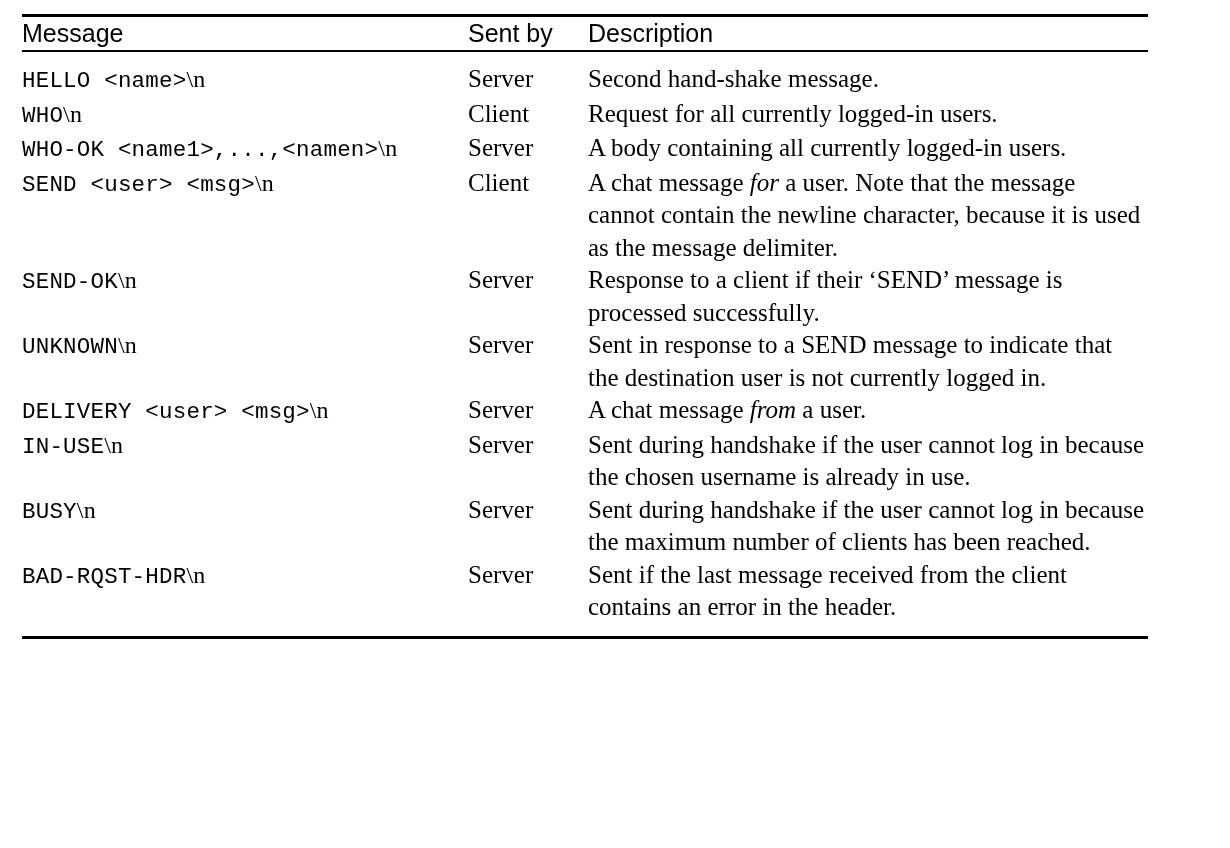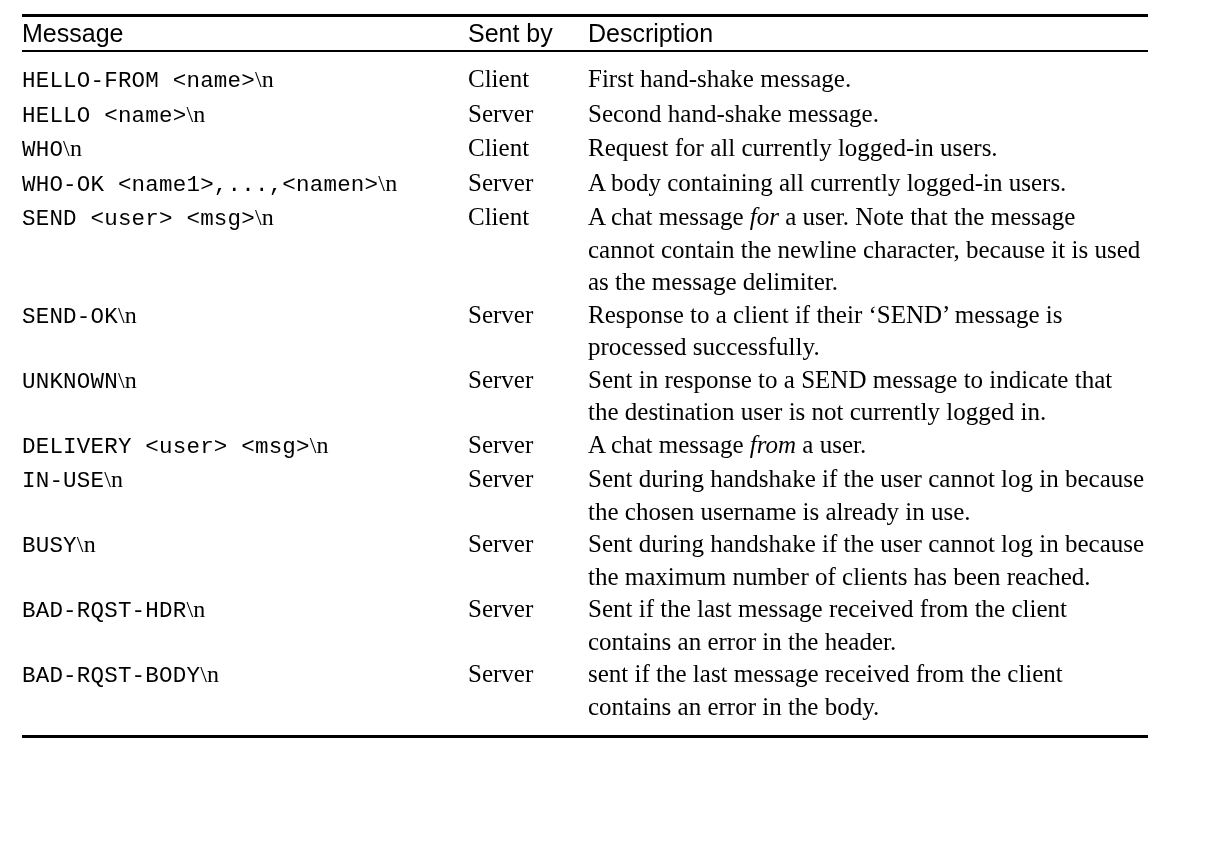--- a/index.html
+++ b/index.html
@@ -119,25 +119,20 @@
   <div class="rule-mid"></div>
 
   <table class="proto">
     <colgroup>
       <col class="c-msg">
       <col class="c-sent">
       <col class="c-desc">
     </colgroup>
     <tbody id="rows-body">
         <tr>
-          <td class="msg"><span>HELLO-FROM &lt;name&gt;</span><span class="bs">\n</span></td>
-          <td class="sent">Client</td>
-          <td class="desc">First hand-shake message.</td>
-        </tr>
-        <tr>
           <td class="msg"><span>HELLO &lt;name&gt;</span><span class="bs">\n</span></td>
           <td class="sent">Server</td>
           <td class="desc">Second hand-shake message.</td>
         </tr>
         <tr>
           <td class="msg"><span>WHO</span><span class="bs">\n</span></td>
           <td class="sent">Client</td>
           <td class="desc">Request for all currently logged-in users.</td>
         </tr>
         <tr>
@@ -173,23 +168,18 @@
         <tr>
           <td class="msg"><span>BUSY</span><span class="bs">\n</span></td>
           <td class="sent">Server</td>
           <td class="desc">Sent during handshake if the user cannot log in because the maximum number of clients has been reached.</td>
         </tr>
         <tr>
           <td class="msg"><span>BAD-RQST-HDR</span><span class="bs">\n</span></td>
           <td class="sent">Server</td>
           <td class="desc">Sent if the last message received from the client contains an error in the header.</td>
         </tr>
-        <tr>
-          <td class="msg"><span>BAD-RQST-BODY</span><span class="bs">\n</span></td>
-          <td class="sent">Server</td>
-          <td class="desc">sent if the last message received from the client contains an error in the body.</td>
-        </tr>
       </tbody>
   </table>
 
   <div class="rule-bottom"></div>
 
 </div>
 
 </body></html>

